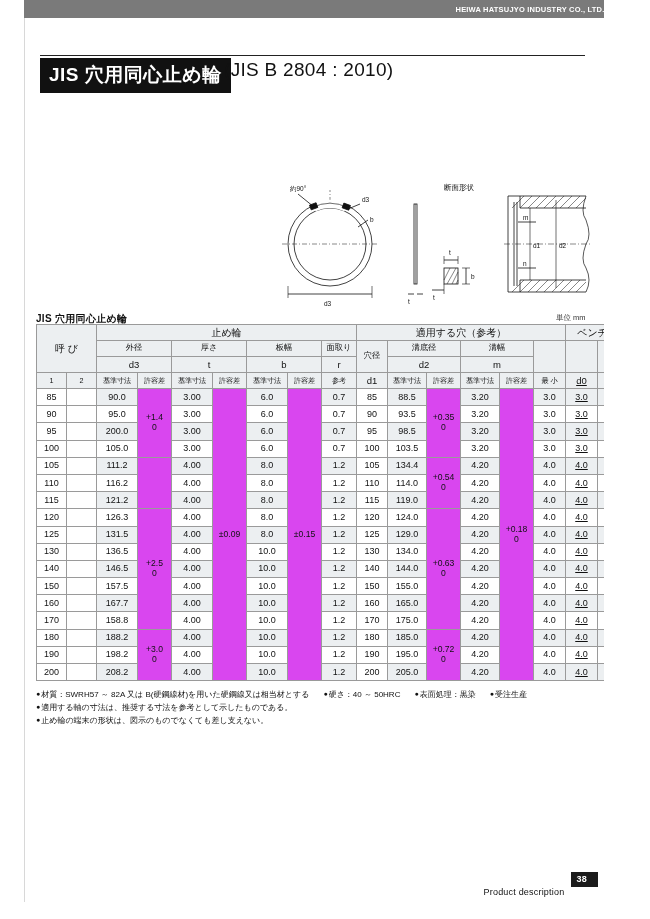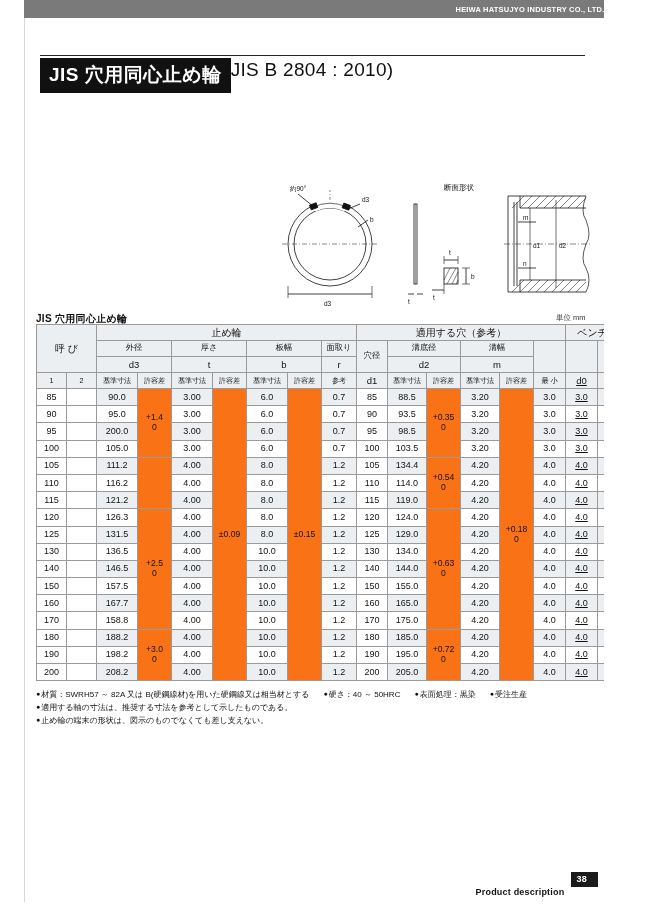--- a/index.html
+++ b/index.html
@@ -88,21 +88,21 @@
   .tbl thead td{
     background:#eceff1;
     font-size:8.2px;
     height:15px;
   }
   .tbl thead td.grp{font-size:10px;margin-top:46px;}
   .tbl thead td.sym{font-size:9.5px;}
   .tbl thead td.small{font-size:7.2px;letter-spacing:-.2px;}
   .tbl tbody td{height:16.2px;font-size:9px;}
   .tbl tbody td.shade{background:#eceff1;}
-  .tbl tbody td.tol{background:#f97316;font-size:8.6px;line-height:1.15;}
+  .tbl tbody td.tol{background:#d946ef;font-size:8.6px;line-height:1.15;}
   .tbl tbody td.blank{background:#fff;}
   .c-nom1{width:29px;}
   .c-nom2{width:29px;}
   .c-d3{width:40px;}
   .c-d3t{width:33px;}
   .c-t{width:40px;}
   .c-tt{width:33px;}
   .c-b{width:40px;}
   .c-bt{width:33px;}
   .c-r{width:34px;}
@@ -125,21 +125,21 @@
   
   .sidebar{
     position:absolute;left:604px;top:0;width:46px;height:919px;
     background:#ffffff;
   }
   
   .footer{
     position:absolute;right:52px;bottom:22px;
     display:flex;align-items:center;gap:7px;
   }
-  .footer-label{font-size:9px;font-weight:bold;color:#111;letter-spacing:.2px;margin-top:25px;}
+  .footer-label{font-size:9px;font-weight:normal;color:#111;letter-spacing:.2px;margin-top:25px;}
   .footer-num{
     background:#1b1b1b;color:#fff;font-size:9px;font-weight:bold;
     padding:2px 11px 3px 5px;letter-spacing:.3px;
   }
 </style>
 </head>
 <body>
 
 <div class="topbar">
   <div class="topbar-left-white"></div>

